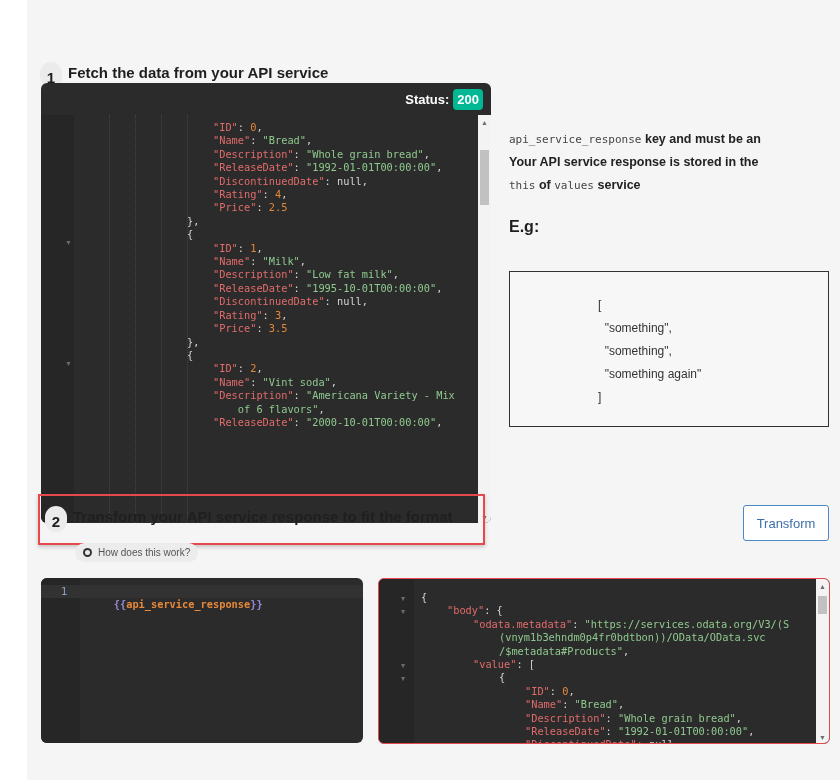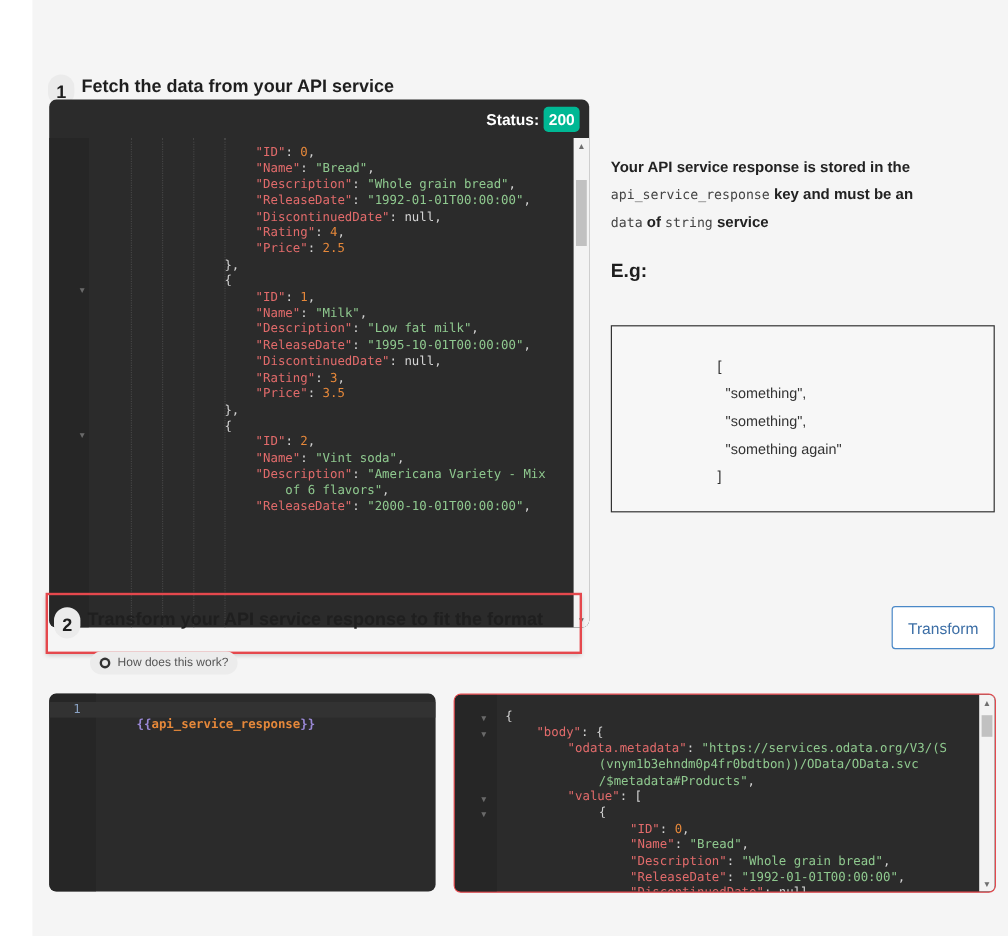--- a/index.html
+++ b/index.html
@@ -65,23 +65,23 @@
     <div id="resp-code" class="code" style="position:absolute; left:172px; top:6px;"><div><span class="k">"ID"</span><span class="p">: </span><span class="n">0</span><span class="p">,</span></div><div><span class="k">"Name"</span><span class="p">: </span><span class="s">"Bread"</span><span class="p">,</span></div><div><span class="k">"Description"</span><span class="p">: </span><span class="s">"Whole grain bread"</span><span class="p">,</span></div><div><span class="k">"ReleaseDate"</span><span class="p">: </span><span class="s">"1992-01-01T00:00:00"</span><span class="p">,</span></div><div><span class="k">"DiscontinuedDate"</span><span class="p">: null,</span></div><div><span class="k">"Rating"</span><span class="p">: </span><span class="n">4</span><span class="p">,</span></div><div><span class="k">"Price"</span><span class="p">: </span><span class="n">2.5</span></div><div style="margin-left: -26px;"><span class="p">},</span></div><div style="margin-left: -26px;"><span class="p">{</span></div><div><span class="k">"ID"</span><span class="p">: </span><span class="n">1</span><span class="p">,</span></div><div><span class="k">"Name"</span><span class="p">: </span><span class="s">"Milk"</span><span class="p">,</span></div><div><span class="k">"Description"</span><span class="p">: </span><span class="s">"Low fat milk"</span><span class="p">,</span></div><div><span class="k">"ReleaseDate"</span><span class="p">: </span><span class="s">"1995-10-01T00:00:00"</span><span class="p">,</span></div><div><span class="k">"DiscontinuedDate"</span><span class="p">: null,</span></div><div><span class="k">"Rating"</span><span class="p">: </span><span class="n">3</span><span class="p">,</span></div><div><span class="k">"Price"</span><span class="p">: </span><span class="n">3.5</span></div><div style="margin-left: -26px;"><span class="p">},</span></div><div style="margin-left: -26px;"><span class="p">{</span></div><div><span class="k">"ID"</span><span class="p">: </span><span class="n">2</span><span class="p">,</span></div><div><span class="k">"Name"</span><span class="p">: </span><span class="s">"Vint soda"</span><span class="p">,</span></div><div><span class="k">"Description"</span><span class="p">: </span><span class="s">"Americana Variety - Mix</span></div><div><span class="s">    of 6 flavors"</span><span class="p">,</span></div><div><span class="k">"ReleaseDate"</span><span class="p">: </span><span class="s">"2000-10-01T00:00:00"</span><span class="p">,</span></div></div>
     <div class="scrollbar">
       <div class="scroll-arrow" style="top:4px;">▲</div>
       <div class="scroll-thumb" style="top:35px; height:55px;"></div>
       <div class="scroll-arrow" style="bottom:2px;">▼</div>
     </div>
   </div>
 </div>
 
 <div class="info-text">
+  <div><span class="mono">api_service_response</span><span> key and must be an</span></div>
   <div>Your API service response is stored in the</div>
-  <div><span class="mono">api_service_response</span><span> key and must be an</span></div>
-  <div><span class="mono">data</span><span> of </span><span class="mono">string</span><span> service</span></div>
+  <div><span class="mono">this</span><span> of </span><span class="mono">values</span><span> service</span></div>
 </div>
 <div class="eg">E.g:</div>
 <div class="example-box">
   <div class="example-lines">[
   "something",
   "something",
   "something again"
 ]</div>
 </div>
 

